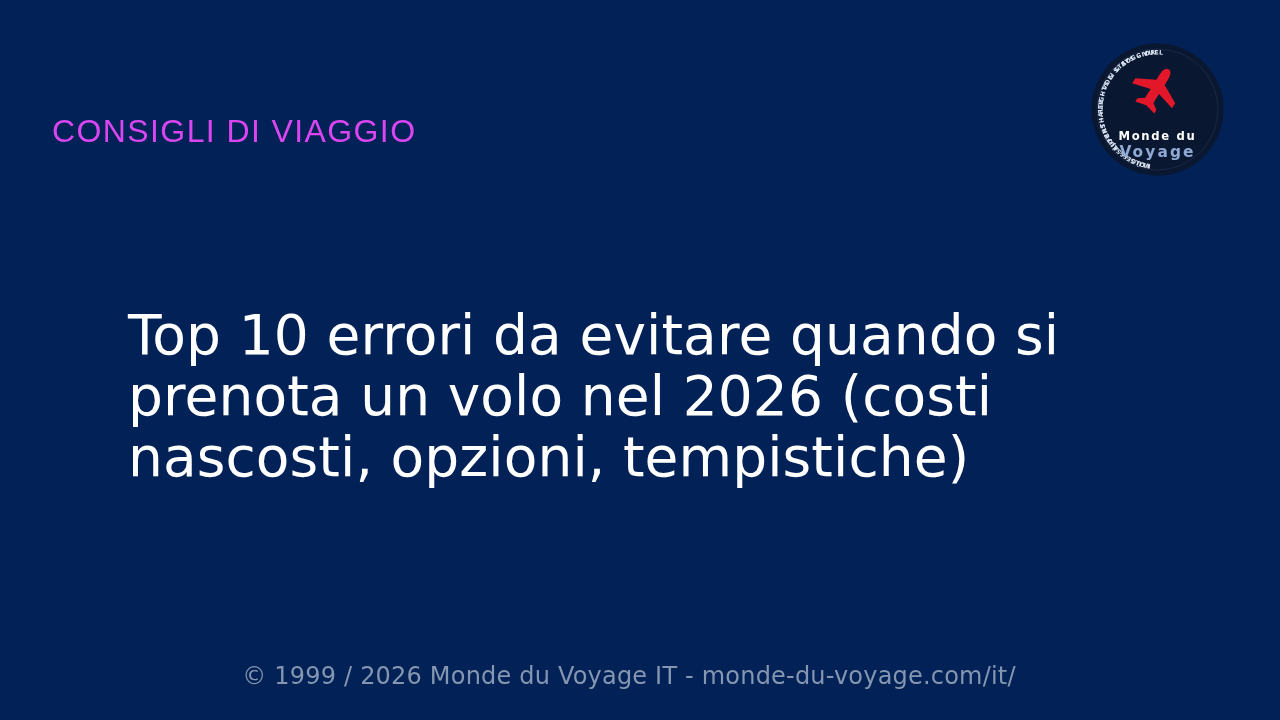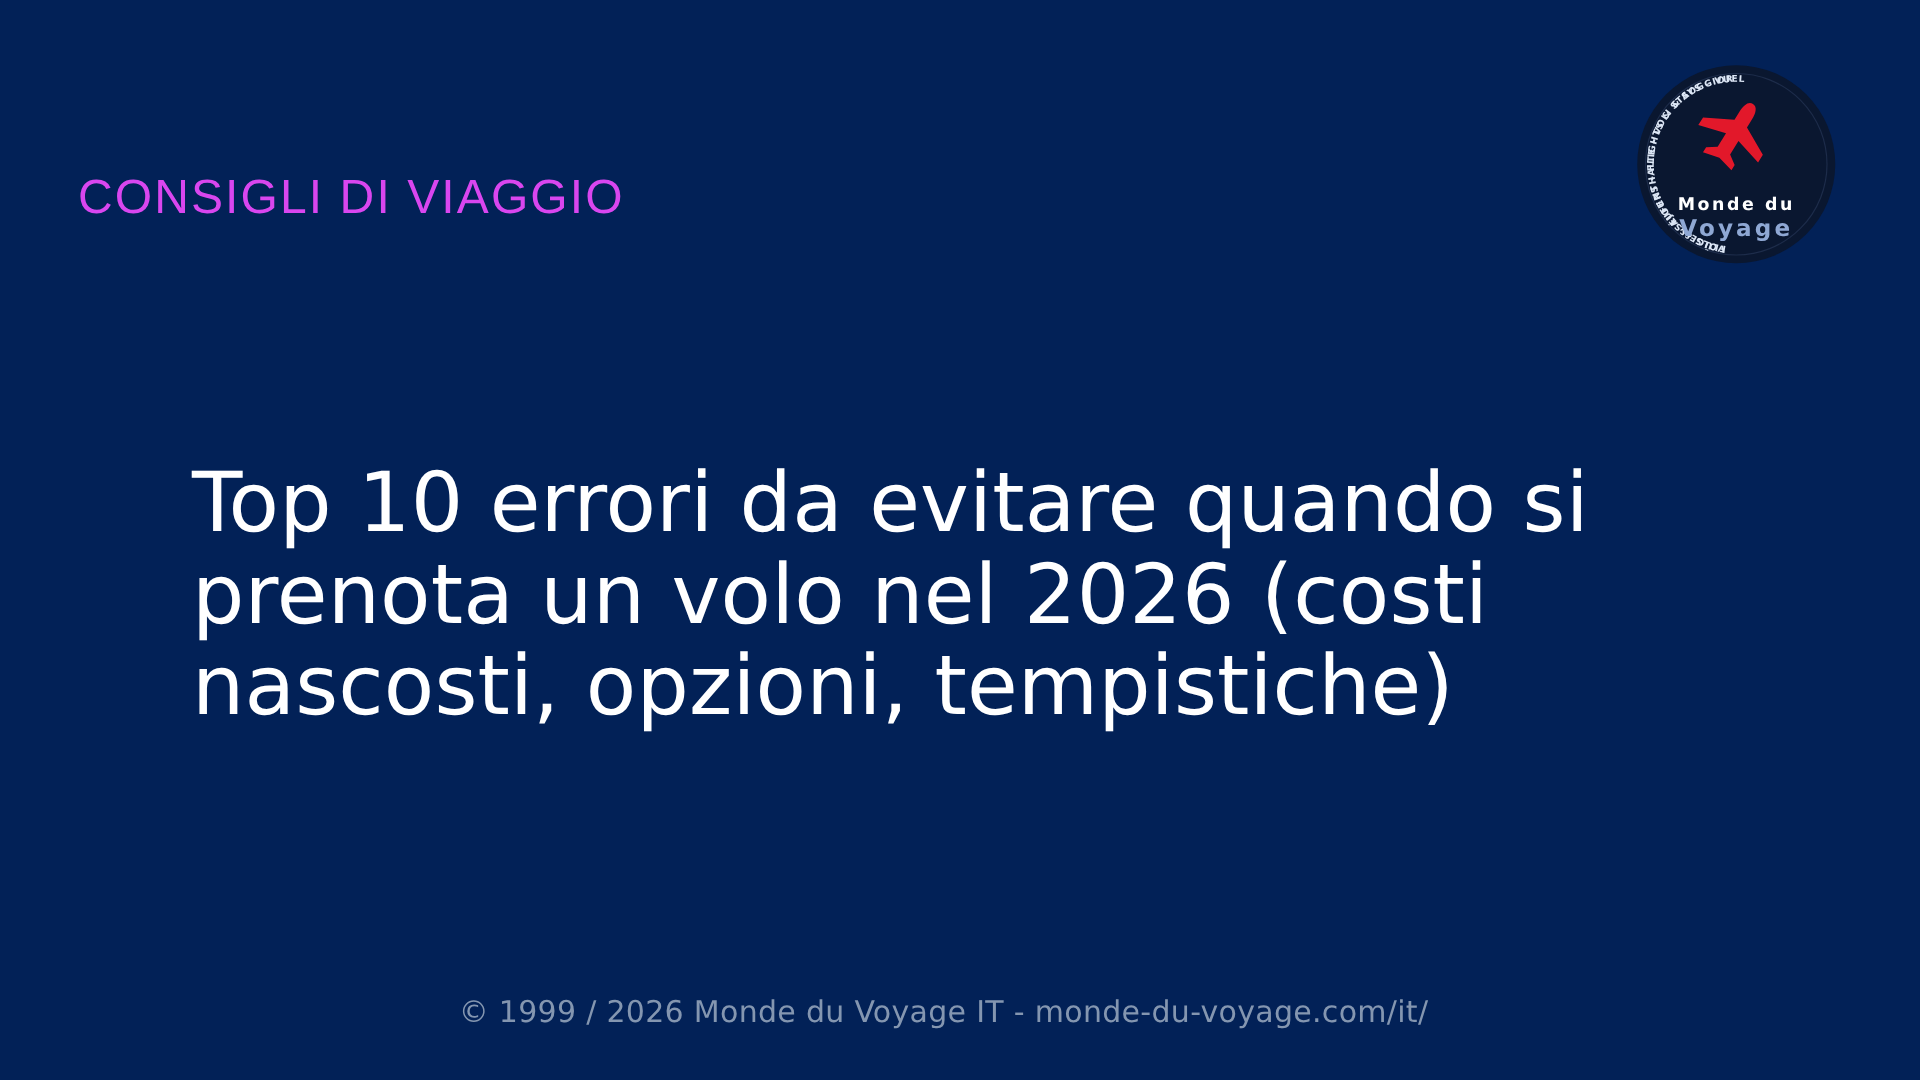--- a/index.html
+++ b/index.html
@@ -51,21 +51,21 @@
   }
 
   
   .footer {
     position: absolute;
     left: 0;
     top: 662px;
     width: 1258px;
     text-align: center;
     font-family: "DejaVu Sans", "Liberation Sans", sans-serif;
-    font-size: 20px;
+    font-size: 24px;
     font-weight: 400;
     color: #8496b0;
     letter-spacing: 0.2px;
   }
 
   
   .logo {
     position: absolute;
     left: 1089px;
     top: 41px;

